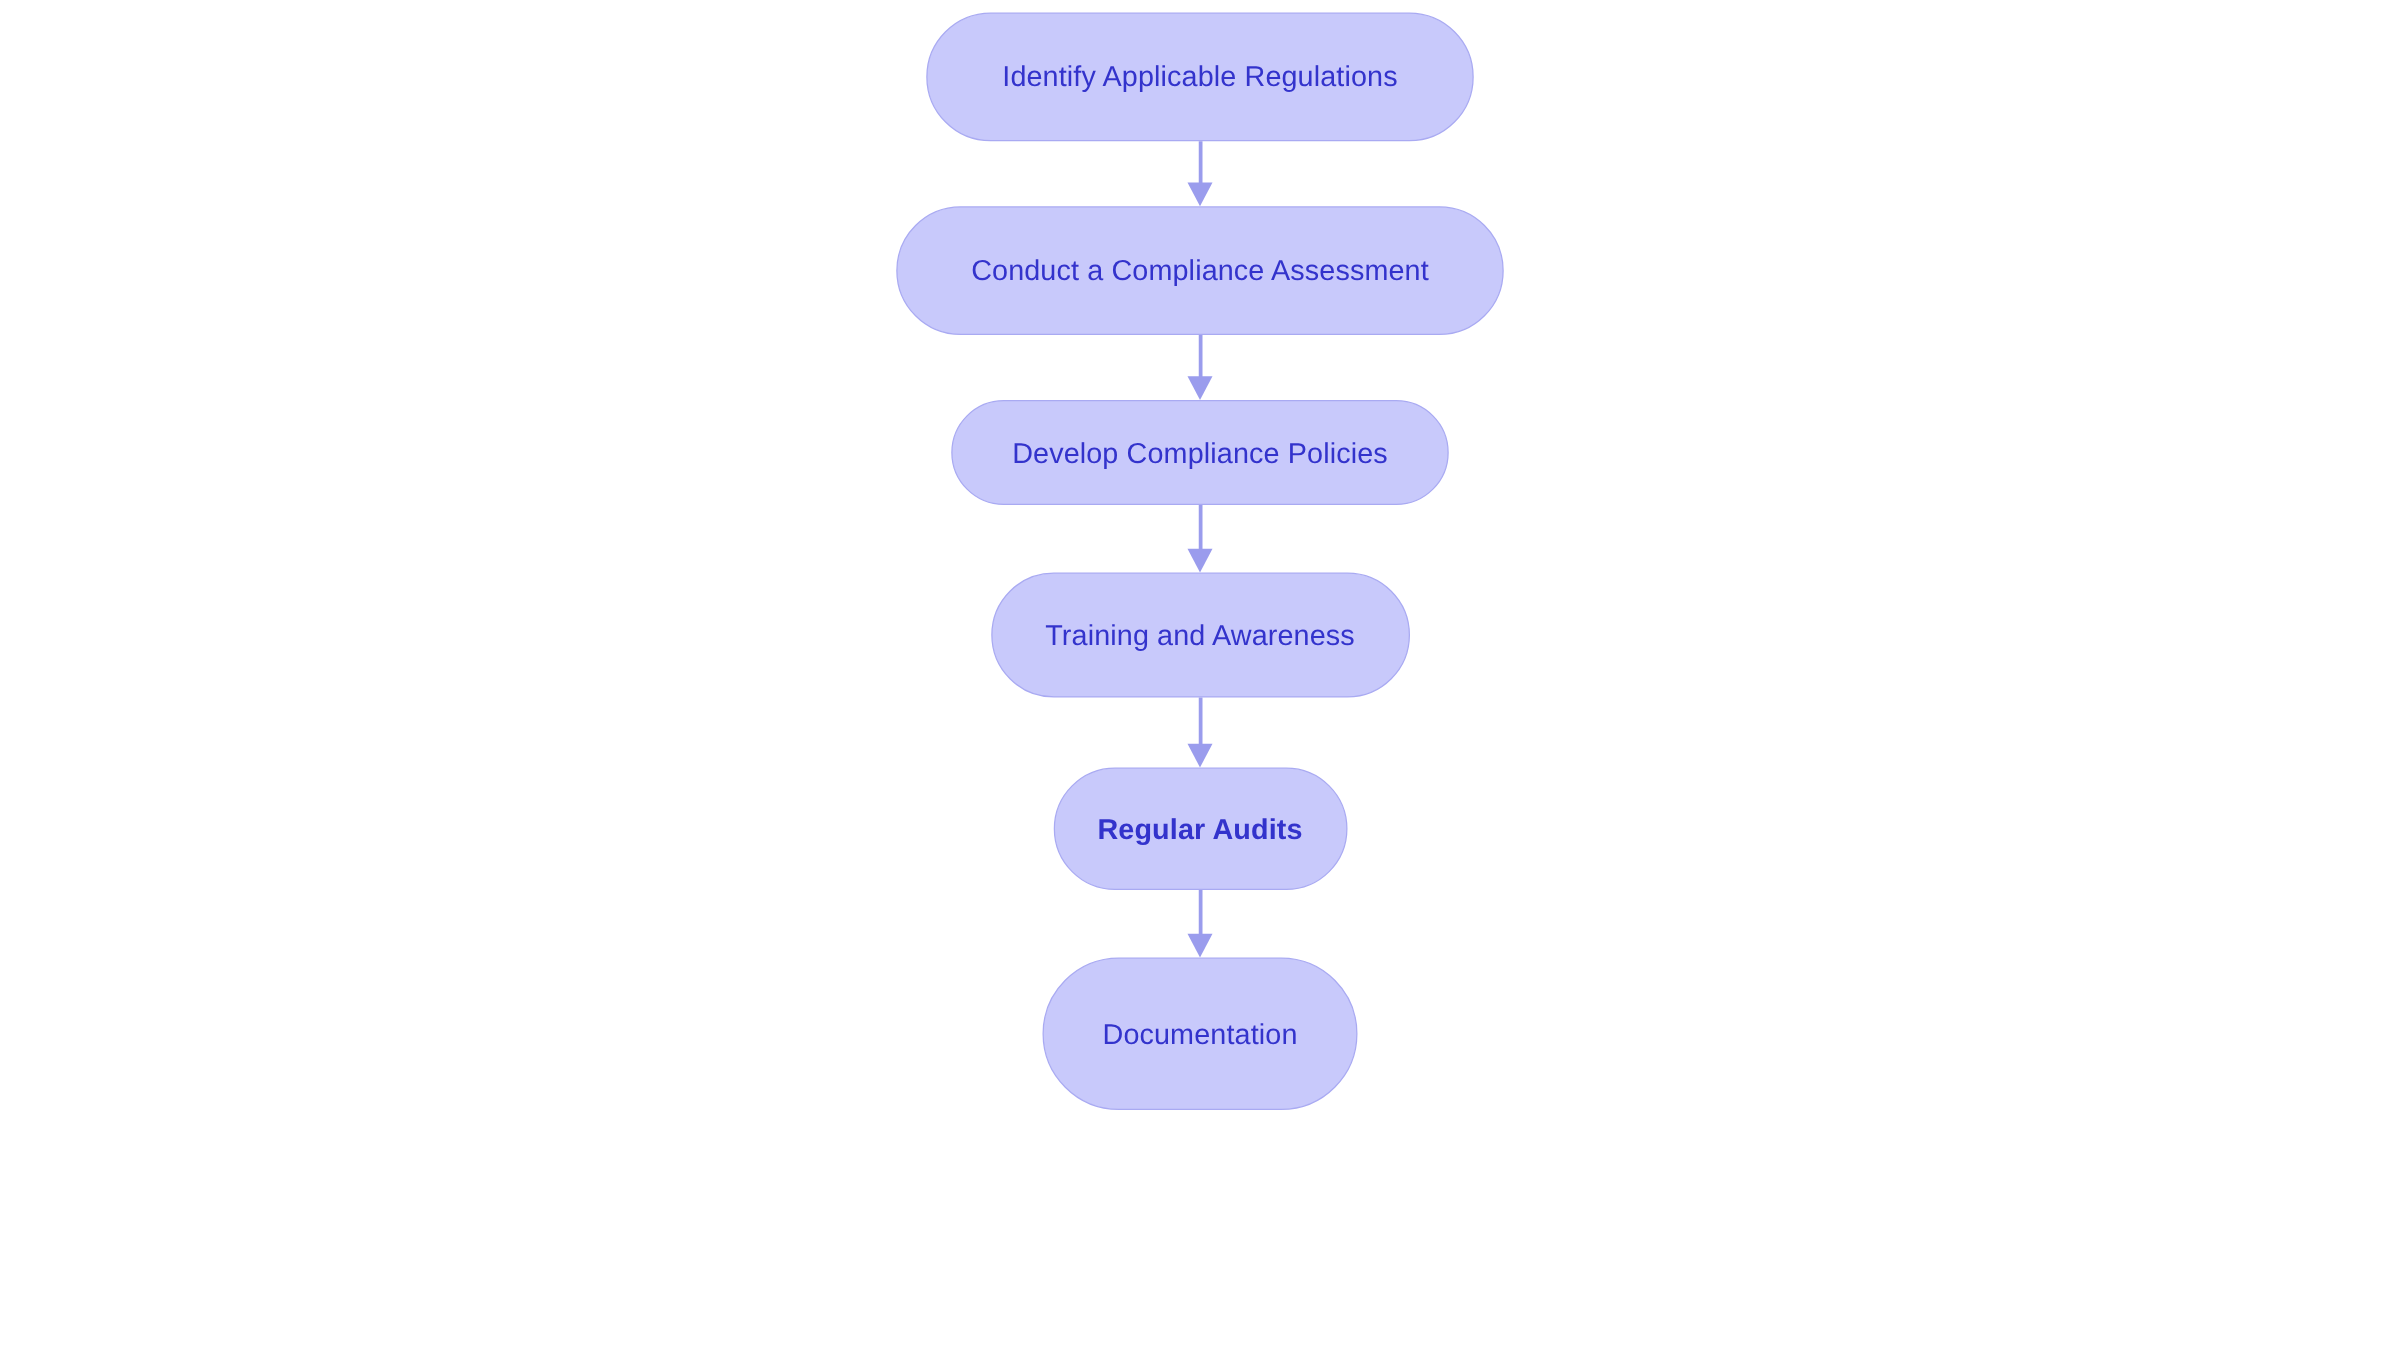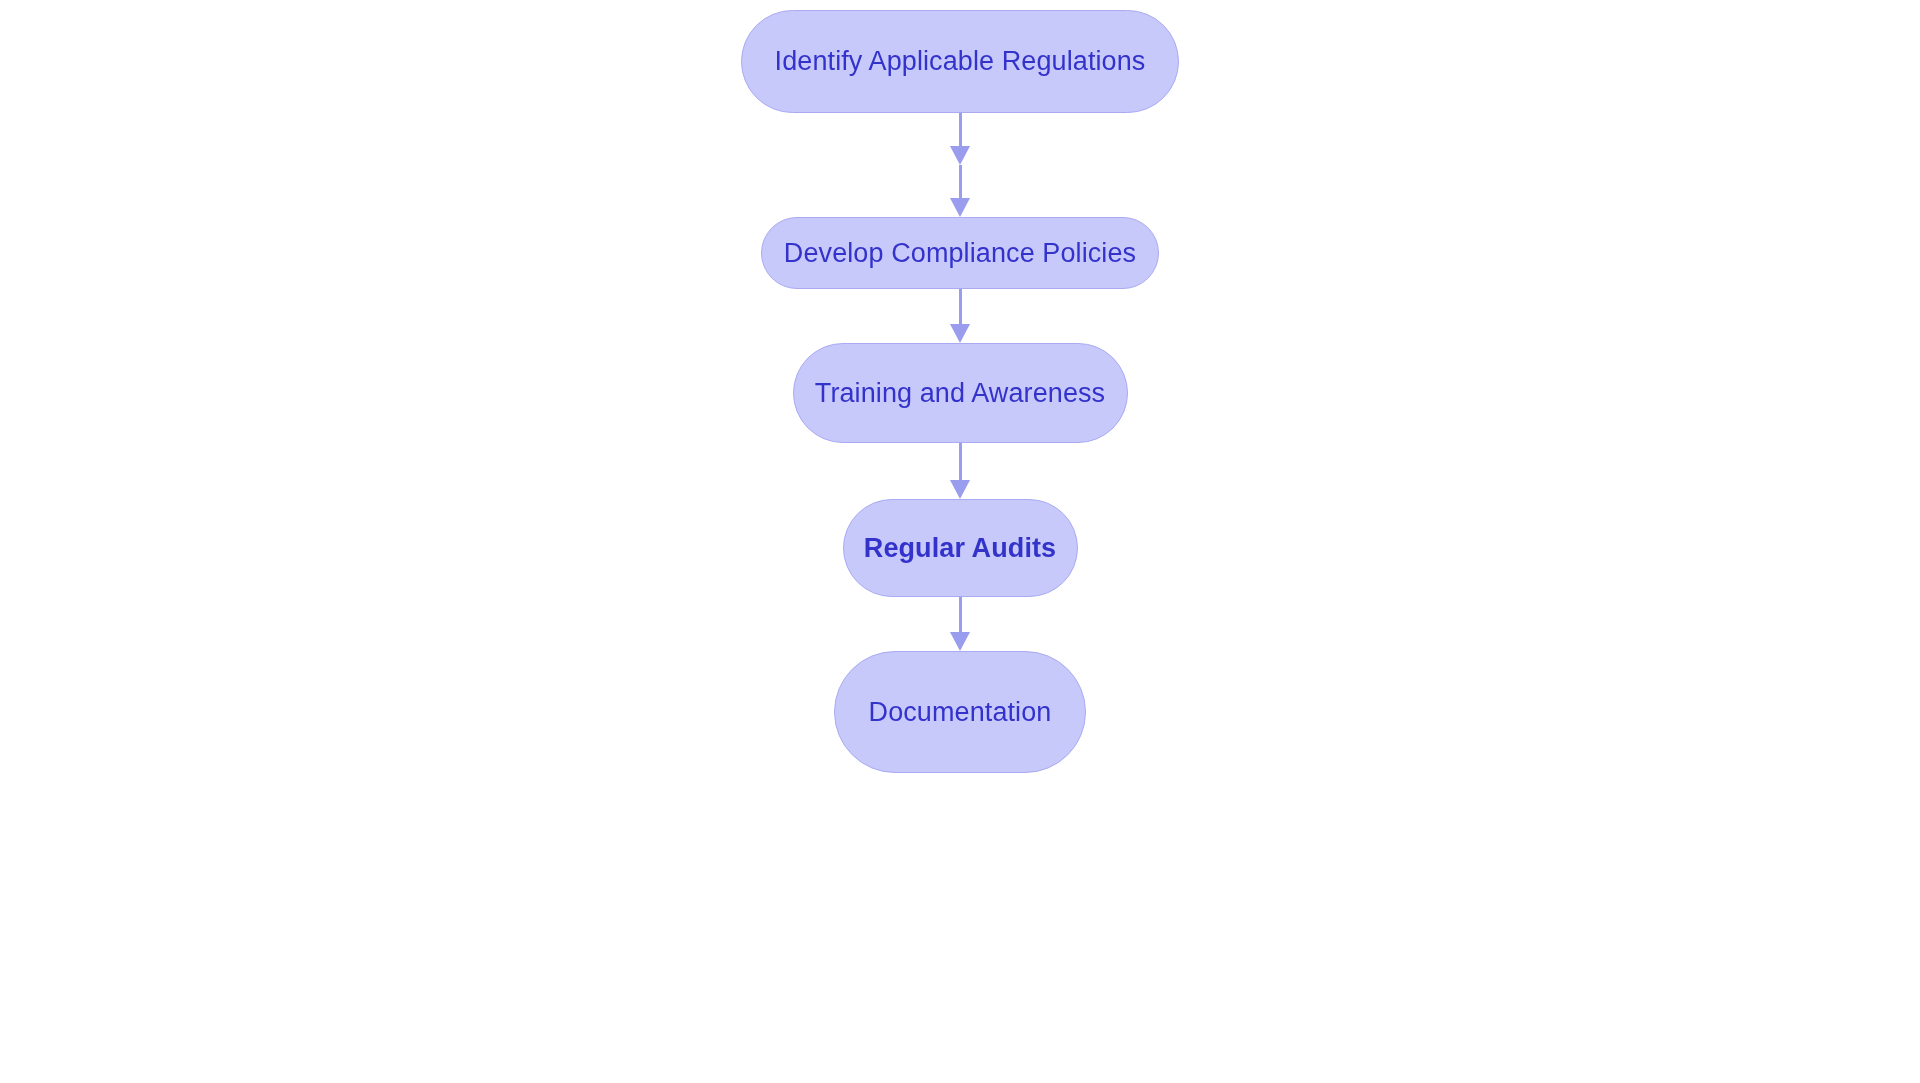--- a/index.html
+++ b/index.html
@@ -37,21 +37,21 @@
   .flow-node {
     box-sizing: border-box;
     background: #c8c9fb;
     border: 1.6px solid #a9aaf2;
     border-radius: 999px;
     color: #3333cc;
     display: flex;
     align-items: center;
     justify-content: center;
     text-align: center;
-    font-size: 27px;
+    font-size: 23px;
     font-weight: 400;
     letter-spacing: 0.1px;
     line-height: 1;
     white-space: nowrap;
     padding: 0 34px;
   }
 
   .node-label {
     display: block;
     pointer-events: none;
@@ -74,21 +74,21 @@
     height: 0;
     border-left: 10.5px solid transparent;
     border-right: 10.5px solid transparent;
     border-top: 19px solid #9a9ced;
     margin-top: -1px;
   }
 
   
   .node-0 { width: 438px; height: 103px; margin-top: 10px; }
   .node-1 { width: 486px; height: 103px; }
-  .node-2 { width: 398px; height: 72px; justify-content: center; }
+  .node-2 { width: 398px; height: 84px; justify-content: center; }
   .node-3 { width: 335px; height: 100px; text-align: right; }
   .node-4 { width: 235px; height: 98px; font-weight: bold; }
   .node-5 { width: 252px; height: 122px; }
 
   .conn-0 { height: 52px; }
   .conn-1 { height: 52px; }
   .conn-2 { height: 54px; }
   .conn-3 { height: 56px; }
   .conn-4 { height: 54px; }
 </style>
@@ -100,20 +100,23 @@
 
     <div class="flow-node node-0">
       <span class="node-label">Identify Applicable Regulations</span>
     </div>
 
     <div class="flow-connector conn-0">
       <div class="connector-line"></div>
       <div class="connector-head"></div>
     </div>
 
+    <div class="flow-node node-1">
+      <span class="node-label">Conduct a Compliance Assessment</span>
+    </div>
 
     <div class="flow-connector conn-1">
       <div class="connector-line"></div>
       <div class="connector-head"></div>
     </div>
 
     <div class="flow-node node-2">
       <span class="node-label">Develop Compliance Policies</span>
     </div>
 

